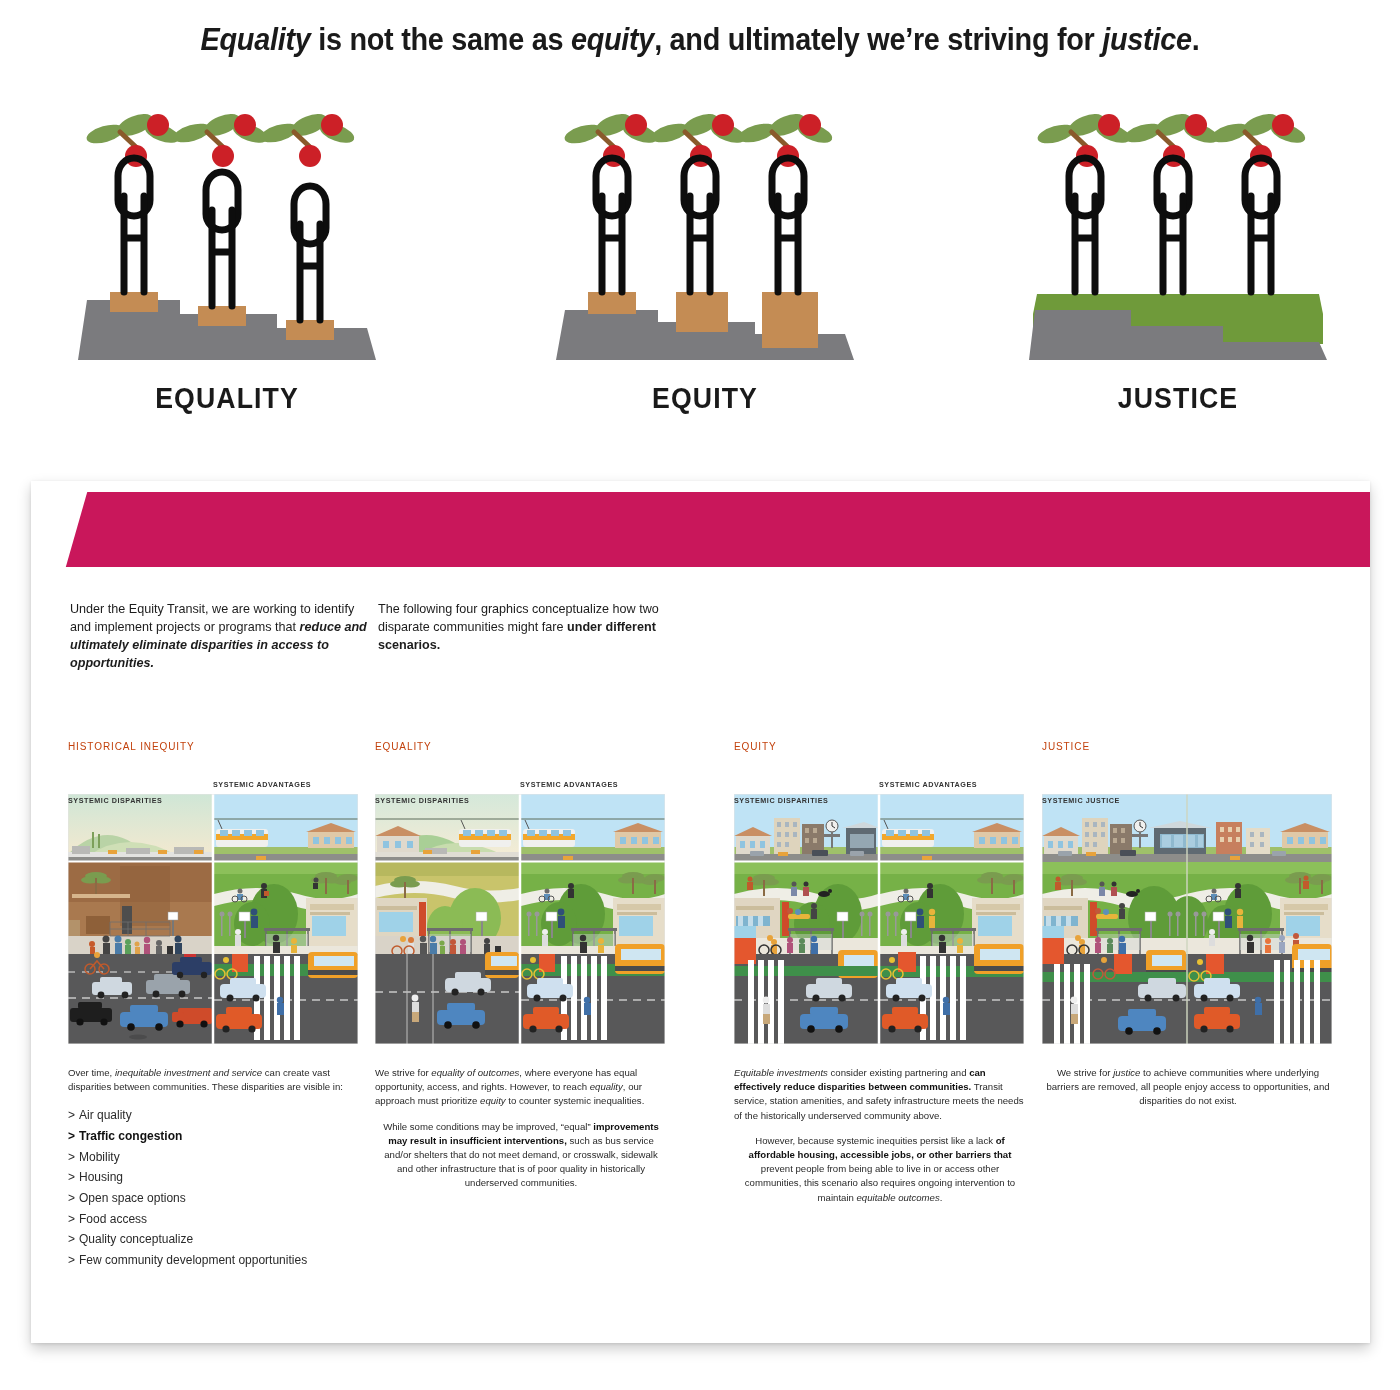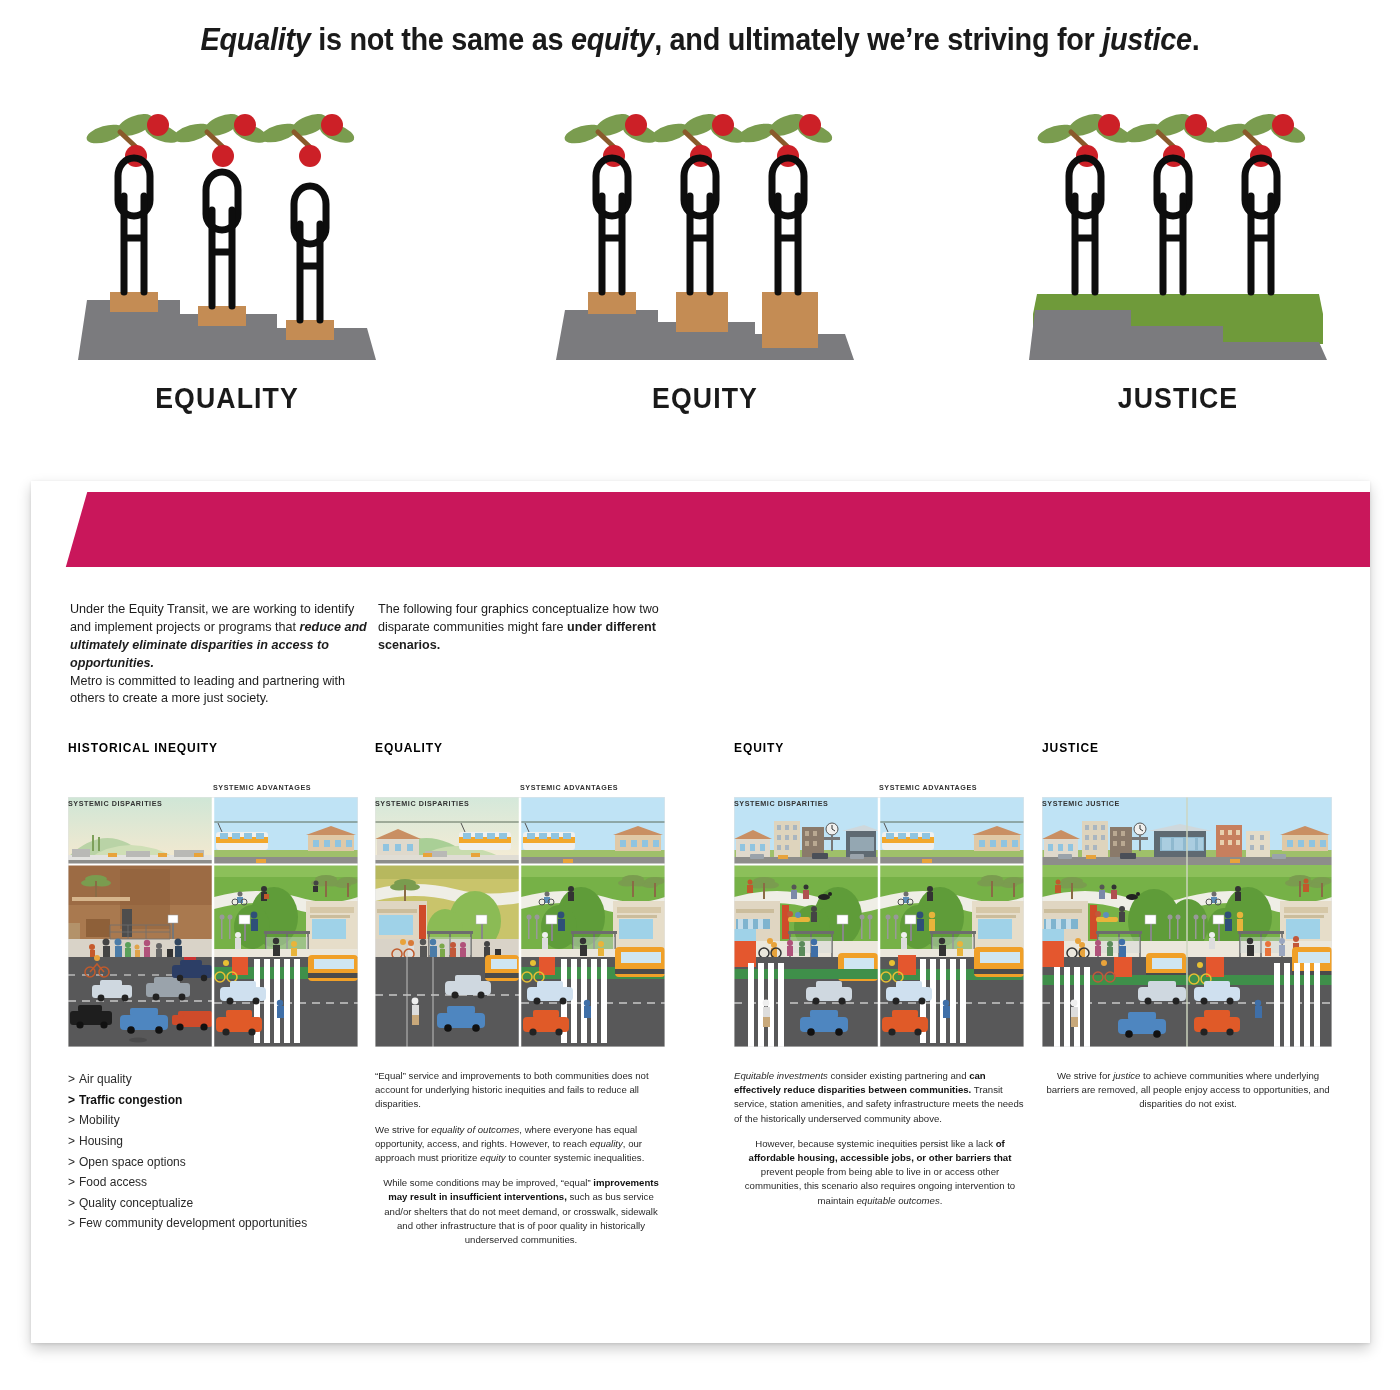--- a/index.html
+++ b/index.html
@@ -67,21 +67,21 @@
   
   .cols { position: absolute; left: 0; top: 260px; width: 1339px; height: 600px; }
   .col { position: absolute; top: 0; }
   .col.c1 { left: 37px;  width: 292px; }
   .col.c2 { left: 344px; width: 292px; }
   .col.c3 { left: 703px; width: 292px; }
   .col.c4 { left: 1011px; width: 292px; }
 
   .col-title {
     font-family: "Liberation Sans Narrow", "Liberation Sans", sans-serif;
-    font-weight: bold; font-size: 12px; letter-spacing: 0.9px; color: #000000;
+    font-weight: normal; font-size: 10px; letter-spacing: 0.9px; color: #c2410c;
     margin: 0 0 28px 0;
   }
   .sublabels { position: relative; height: 14px; }
   .sublabel {
     position: absolute; top: 0;
     font-family: "Liberation Sans Narrow", "Liberation Sans", sans-serif;
     font-size: 7.2px; letter-spacing: 0.55px; color: #333; font-weight: 600;
   }
   .sublabel.left  { left: 0; margin-top: 16px; }
   .sublabel.right { left: 145px; }
@@ -243,21 +243,20 @@
 
   <div class="card">
 
     <div class="banner"></div>
 
     <div class="intro">
       <div class="intro-col a">
         <span>Under the Equity Transit, we are working to</span>
         <span>identify and implement projects or programs</span>
         <span>that </span><i>reduce and ultimately eliminate disparities in access to opportunities.</i><br>
-        <span>Metro is committed to leading and partnering with others to create a more just society.</span>
       </div>
       <div class="intro-col b">
         <span>The following four graphics conceptualize</span>
         <span>how two disparate communities might fare</span>
         <b>under different scenarios.</b>
       </div>
     </div>
 
     <div class="cols">
 
@@ -557,20 +556,23 @@
           <g fill="#222">
               <circle cx="158" cy="235" r="3.6"></circle>
               <circle cx="184" cy="235" r="3.6"></circle>
             </g>
 
           <line x1="145" y1="0" x2="145" y2="250" stroke="#fff" stroke-width="2.5"></line>
           <line x1="0" y1="67.5" x2="290" y2="67.5" stroke="#fff" stroke-width="2"></line>
           <rect x="0" y="0" width="290" height="250" fill="none" stroke="#e4e4e4" stroke-width="1"></rect>
         </svg>
         <div class="body-text">
+          <p>
+            <span>Over time, </span><i>inequitable investment and service</i><span> can create vast disparities between communities. These disparities are visible in:</span>
+          </p>
           <ul class="bullets">
             <li><span class="gt">&gt;</span><span>Air quality</span></li>
             <li class="bold"><span class="gt">&gt;</span><span>Traffic congestion</span></li>
             <li><span class="gt">&gt;</span><span>Mobility</span></li>
             <li><span class="gt">&gt;</span><span>Housing</span></li>
             <li><span class="gt">&gt;</span><span>Open space options</span></li>
             <li><span class="gt">&gt;</span><span>Food access</span></li>
             <li><span class="gt">&gt;</span><span>Quality conceptualize</span></li>
             <li><span class="gt">&gt;</span><span>Few community development opportunities</span></li>
           </ul>
@@ -845,21 +847,20 @@
             </g>
           <g fill="#222">
               <circle cx="158" cy="235" r="3.6"></circle>
               <circle cx="184" cy="235" r="3.6"></circle>
             </g>
           <line x1="145" y1="0" x2="145" y2="250" stroke="#fff" stroke-width="2.5"></line>
           <line x1="0" y1="67.5" x2="290" y2="67.5" stroke="#fff" stroke-width="2"></line>
           <rect x="0" y="0" width="290" height="250" fill="none" stroke="#e4e4e4" stroke-width="1"></rect>
         </svg>
         <div class="body-text">
-          <p><span>“Equal” service and improvements to both communities does not account for underlying historic inequities and fails to reduce all disparities.</span></p>
           <p>
             <span>We strive for </span><i>equality of outcomes</i><span>, where everyone has equal opportunity, access, and rights. However, to reach </span><i>equality</i><span>, our approach must prioritize </span><i>equity</i><span> to counter systemic inequalities.</span>
           </p>
           <p>
             <span>While some conditions may be improved, “equal” </span><b>improvements may result in insufficient interventions,</b><span> such as bus service and/or shelters that do not meet demand, or crosswalk, sidewalk and other infrastructure that is of poor quality in historically underserved communities.</span>
           </p>
         </div>
       </div>
 
       <div class="col c3">

